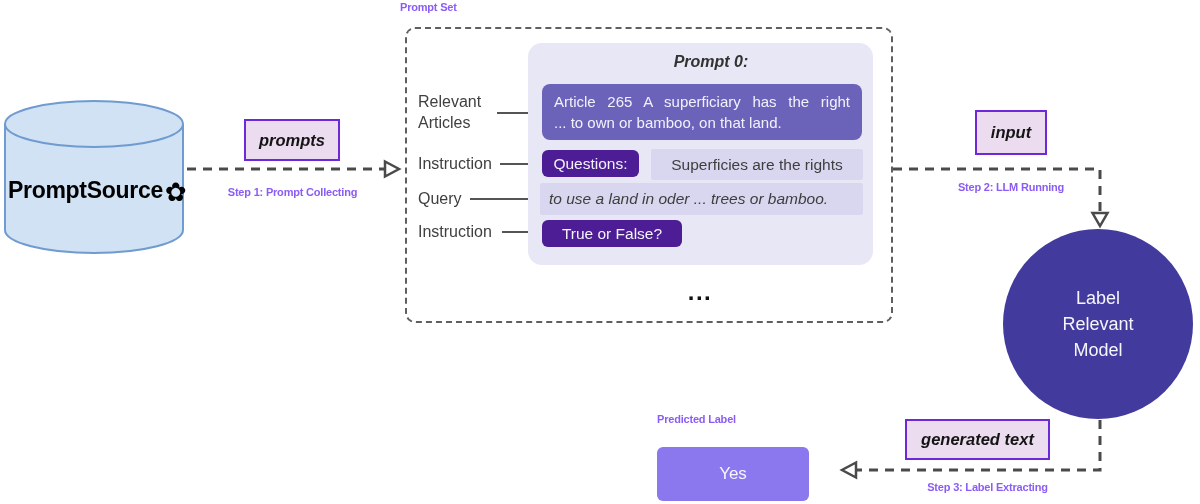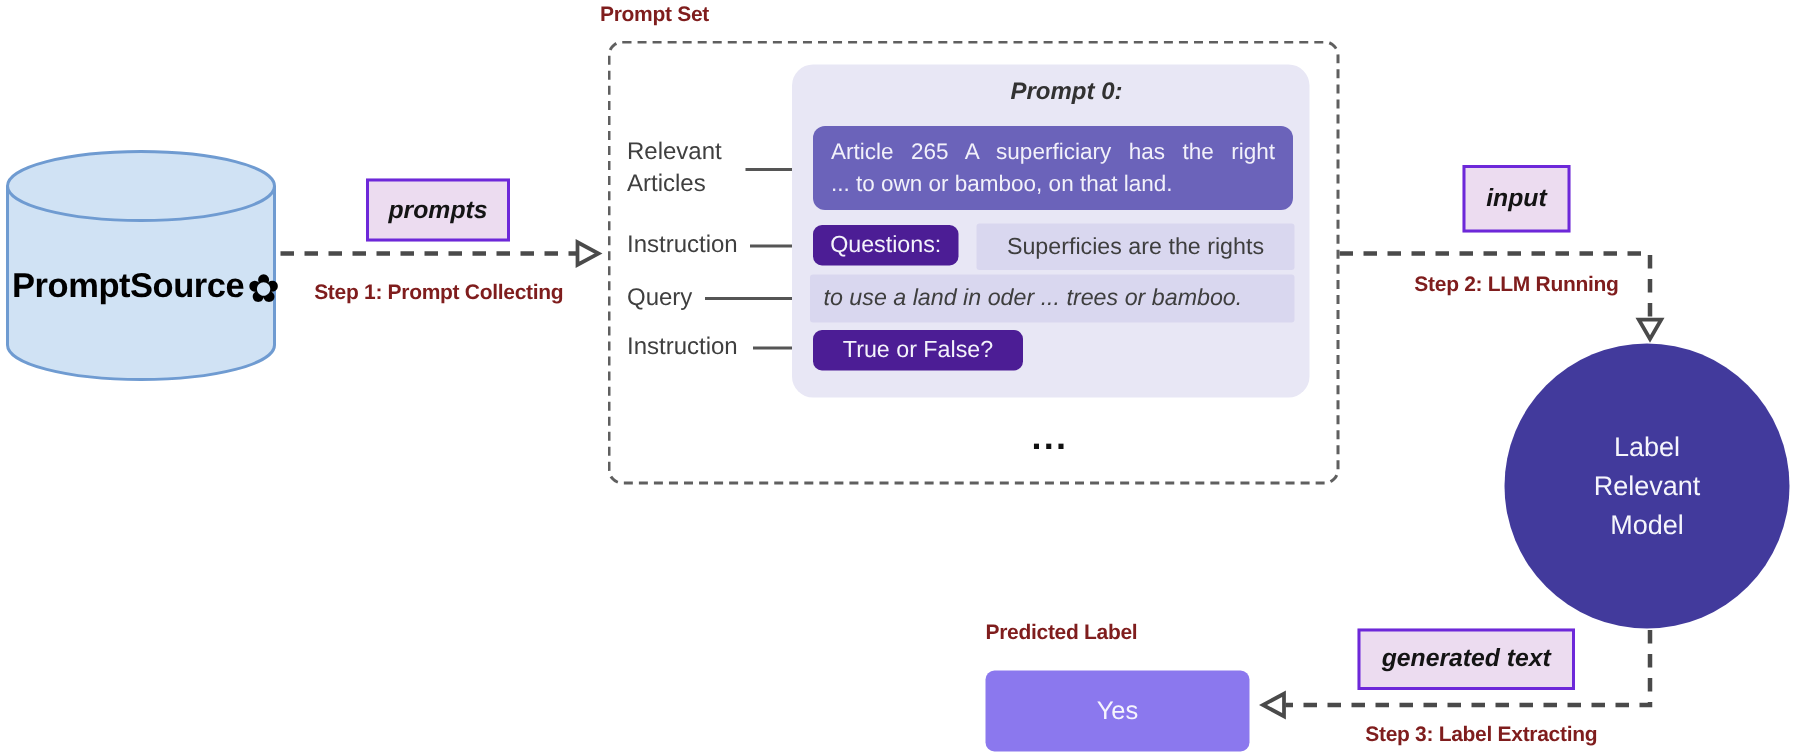--- a/index.html
+++ b/index.html
@@ -5,21 +5,21 @@
   html,body{margin:0;padding:0;background:#ffffff;}
   #canvas{
     position:relative;width:1200px;height:504px;background:#ffffff;overflow:hidden;
     font-family:"Liberation Sans","DejaVu Sans",sans-serif;color:#111;
   }
   #canvas *{box-sizing:border-box;}
   .abs{position:absolute;}
   svg.layer{position:absolute;left:0;top:0;width:1200px;height:504px;pointer-events:none;}
 
   
-  .caption{font-weight:800;font-size:14px;color:#7f1d1d;letter-spacing:-0.2px;white-space:nowrap;}
+  .caption{font-weight:800;font-size:11px;color:#8b5cf6;letter-spacing:-0.2px;white-space:nowrap;}
 
   
   .chip{
     background:#ecdcf0;border:2px solid #6d28d9;
     display:flex;align-items:center;justify-content:center;
     font-style:italic;font-weight:600;font-size:16.5px;color:#141414;white-space:nowrap;
   }
   #chip-prompts{left:244px;top:119px;width:96px;height:42px;}
   #chip-input{left:975px;top:110px;width:72px;height:45px;}
   #chip-generated{left:905px;top:419px;width:145px;height:41px;}
@@ -72,21 +72,21 @@
   
   #llm-circle{
     left:1003px;top:229px;width:190px;height:190px;border-radius:50%;background:#423a9c;
     display:flex;align-items:center;justify-content:center;text-align:center;
   }
   #llm-circle span{display:block;color:#f5f5fc;font-size:18px;line-height:26px;}
 
   
   #predicted-label{left:657px;top:413px;}
   #yes-box{
-    left:657px;top:447px;width:176px;height:54px;background:#8b78ee;border-radius:6px;
+    left:657px;top:447px;width:152px;height:54px;background:#8b78ee;border-radius:6px;
     display:flex;align-items:center;justify-content:center;color:#f6f5fd;font-size:17px;
   }
 </style>
 </head>
 <body>
 
 <div id="canvas">
 
   <svg class="layer">
 

